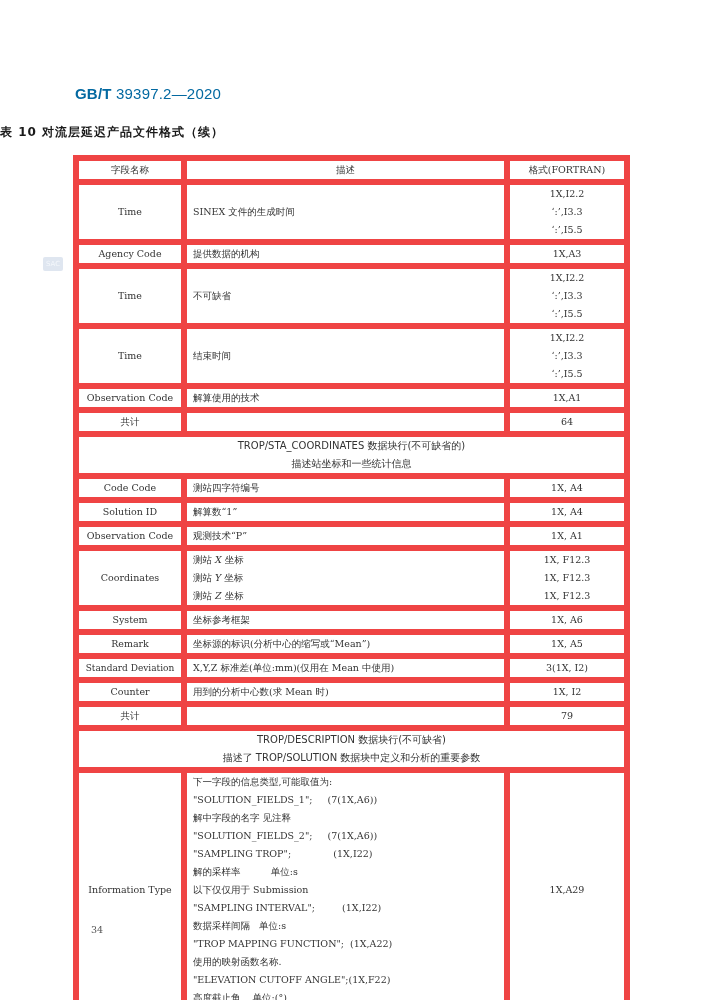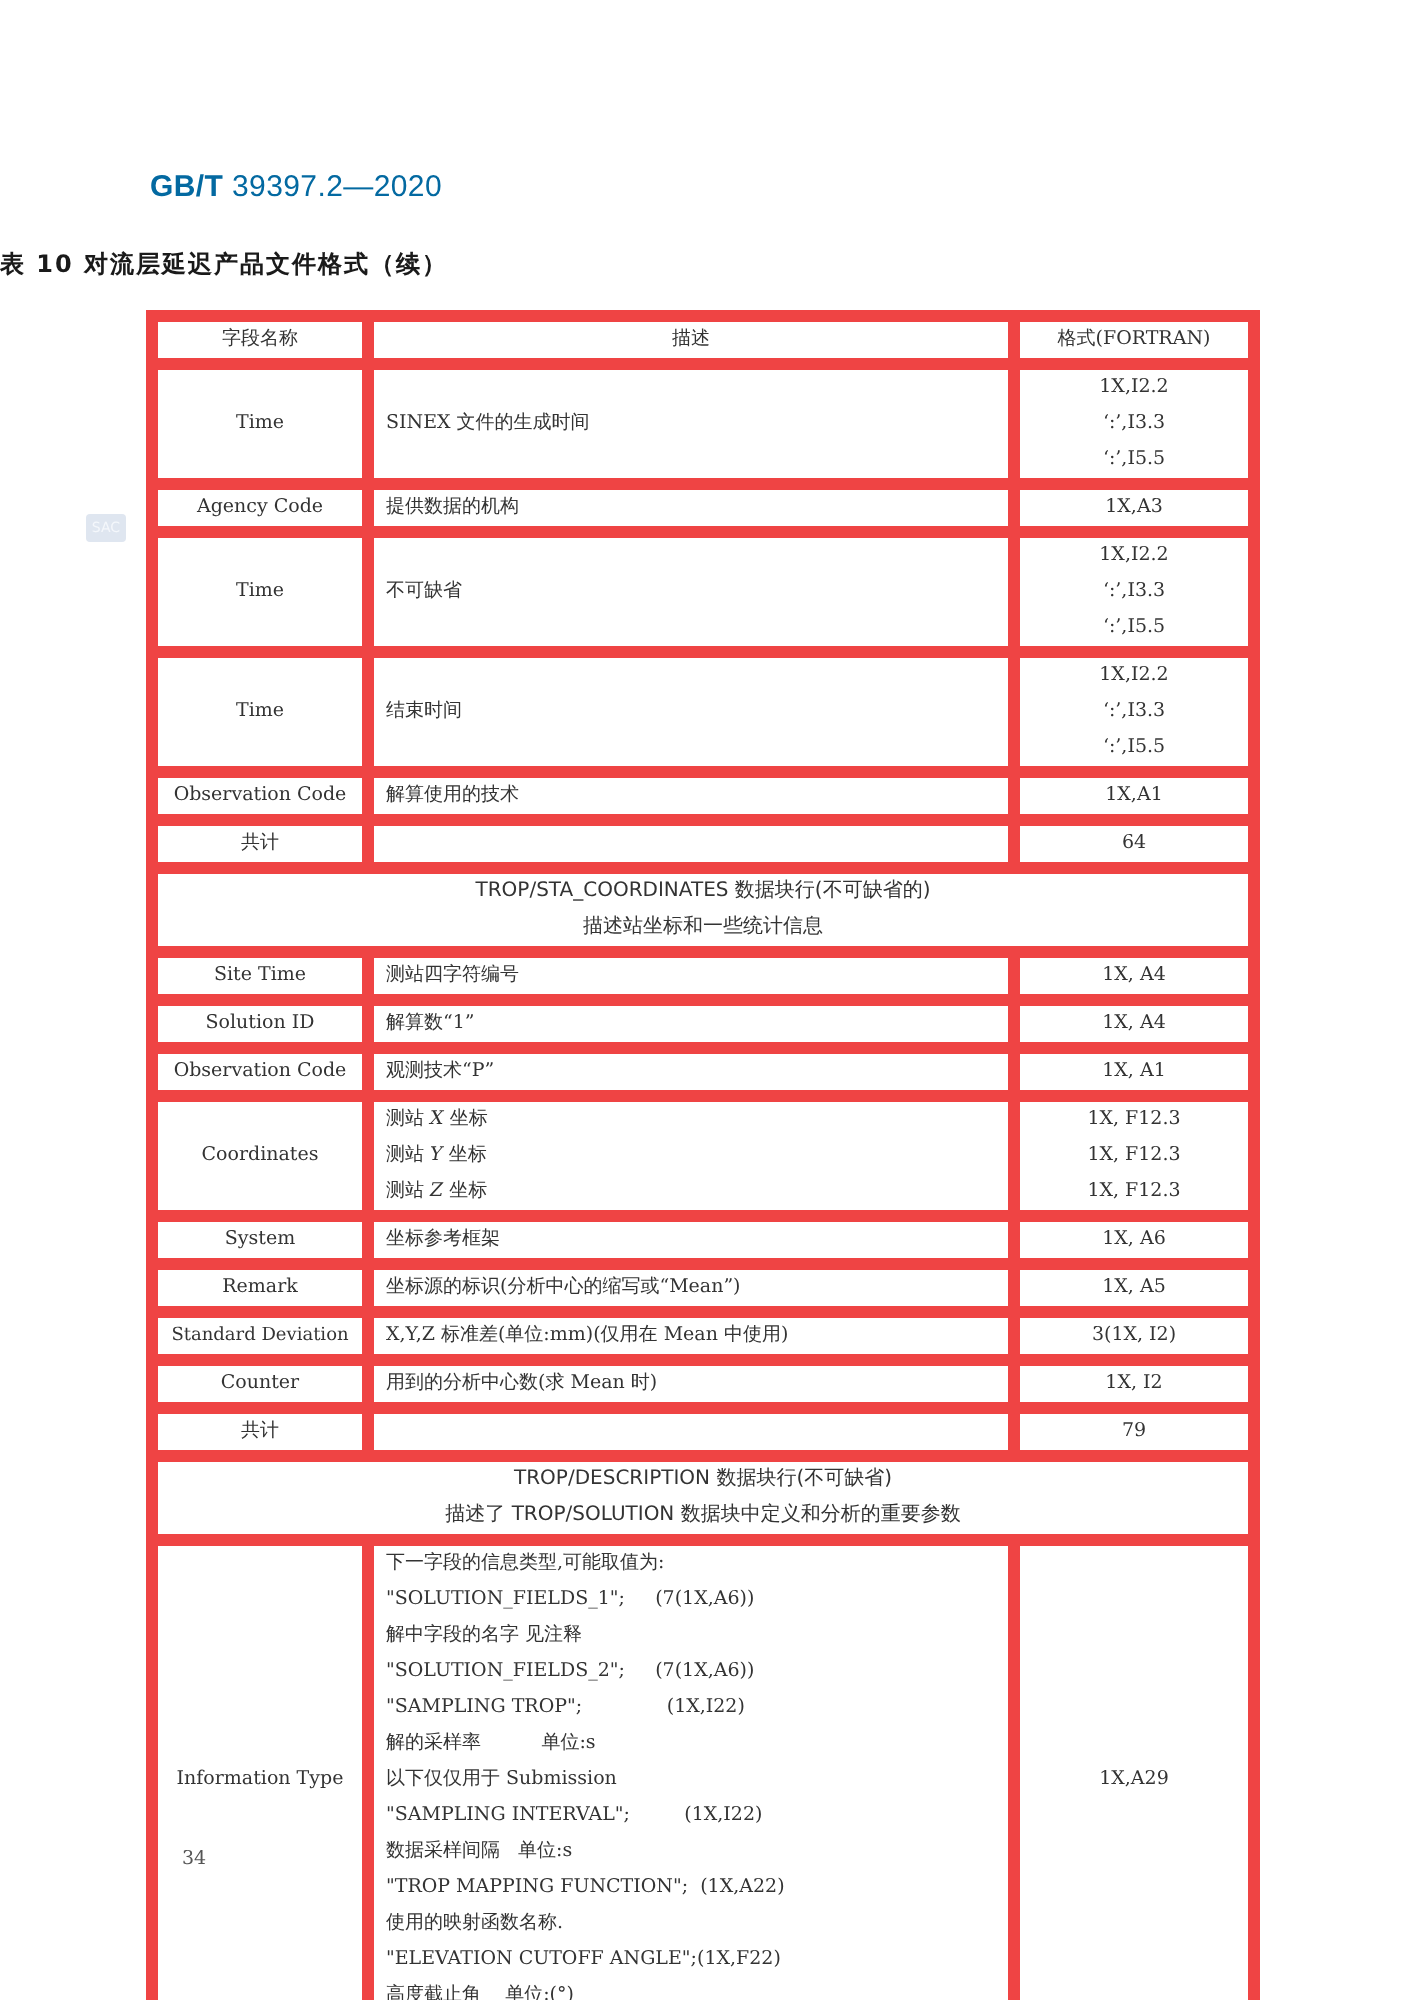--- a/index.html
+++ b/index.html
@@ -123,21 +123,21 @@
     </tr>
 
     <tr style="height:36px">
       <td colspan="3" class="section">
         <span class="l1">TROP/STA_COORDINATES 数据块行(不可缺省的)</span>
         <span class="l2">描述站坐标和一些统计信息</span>
       </td>
     </tr>
 
     <tr style="height:18px">
-      <td class="name">Site Time</td>
+      <td class="name">Code Code</td>
       <td class="desc">测站四字符编号</td>
       <td class="fmt">1X, A4</td>
     </tr>
     <tr style="height:18px">
       <td class="name">Solution ID</td>
       <td class="desc">解算数“1”</td>
       <td class="fmt">1X, A4</td>
     </tr>
     <tr style="height:18px">
       <td class="name">Observation Code</td>

